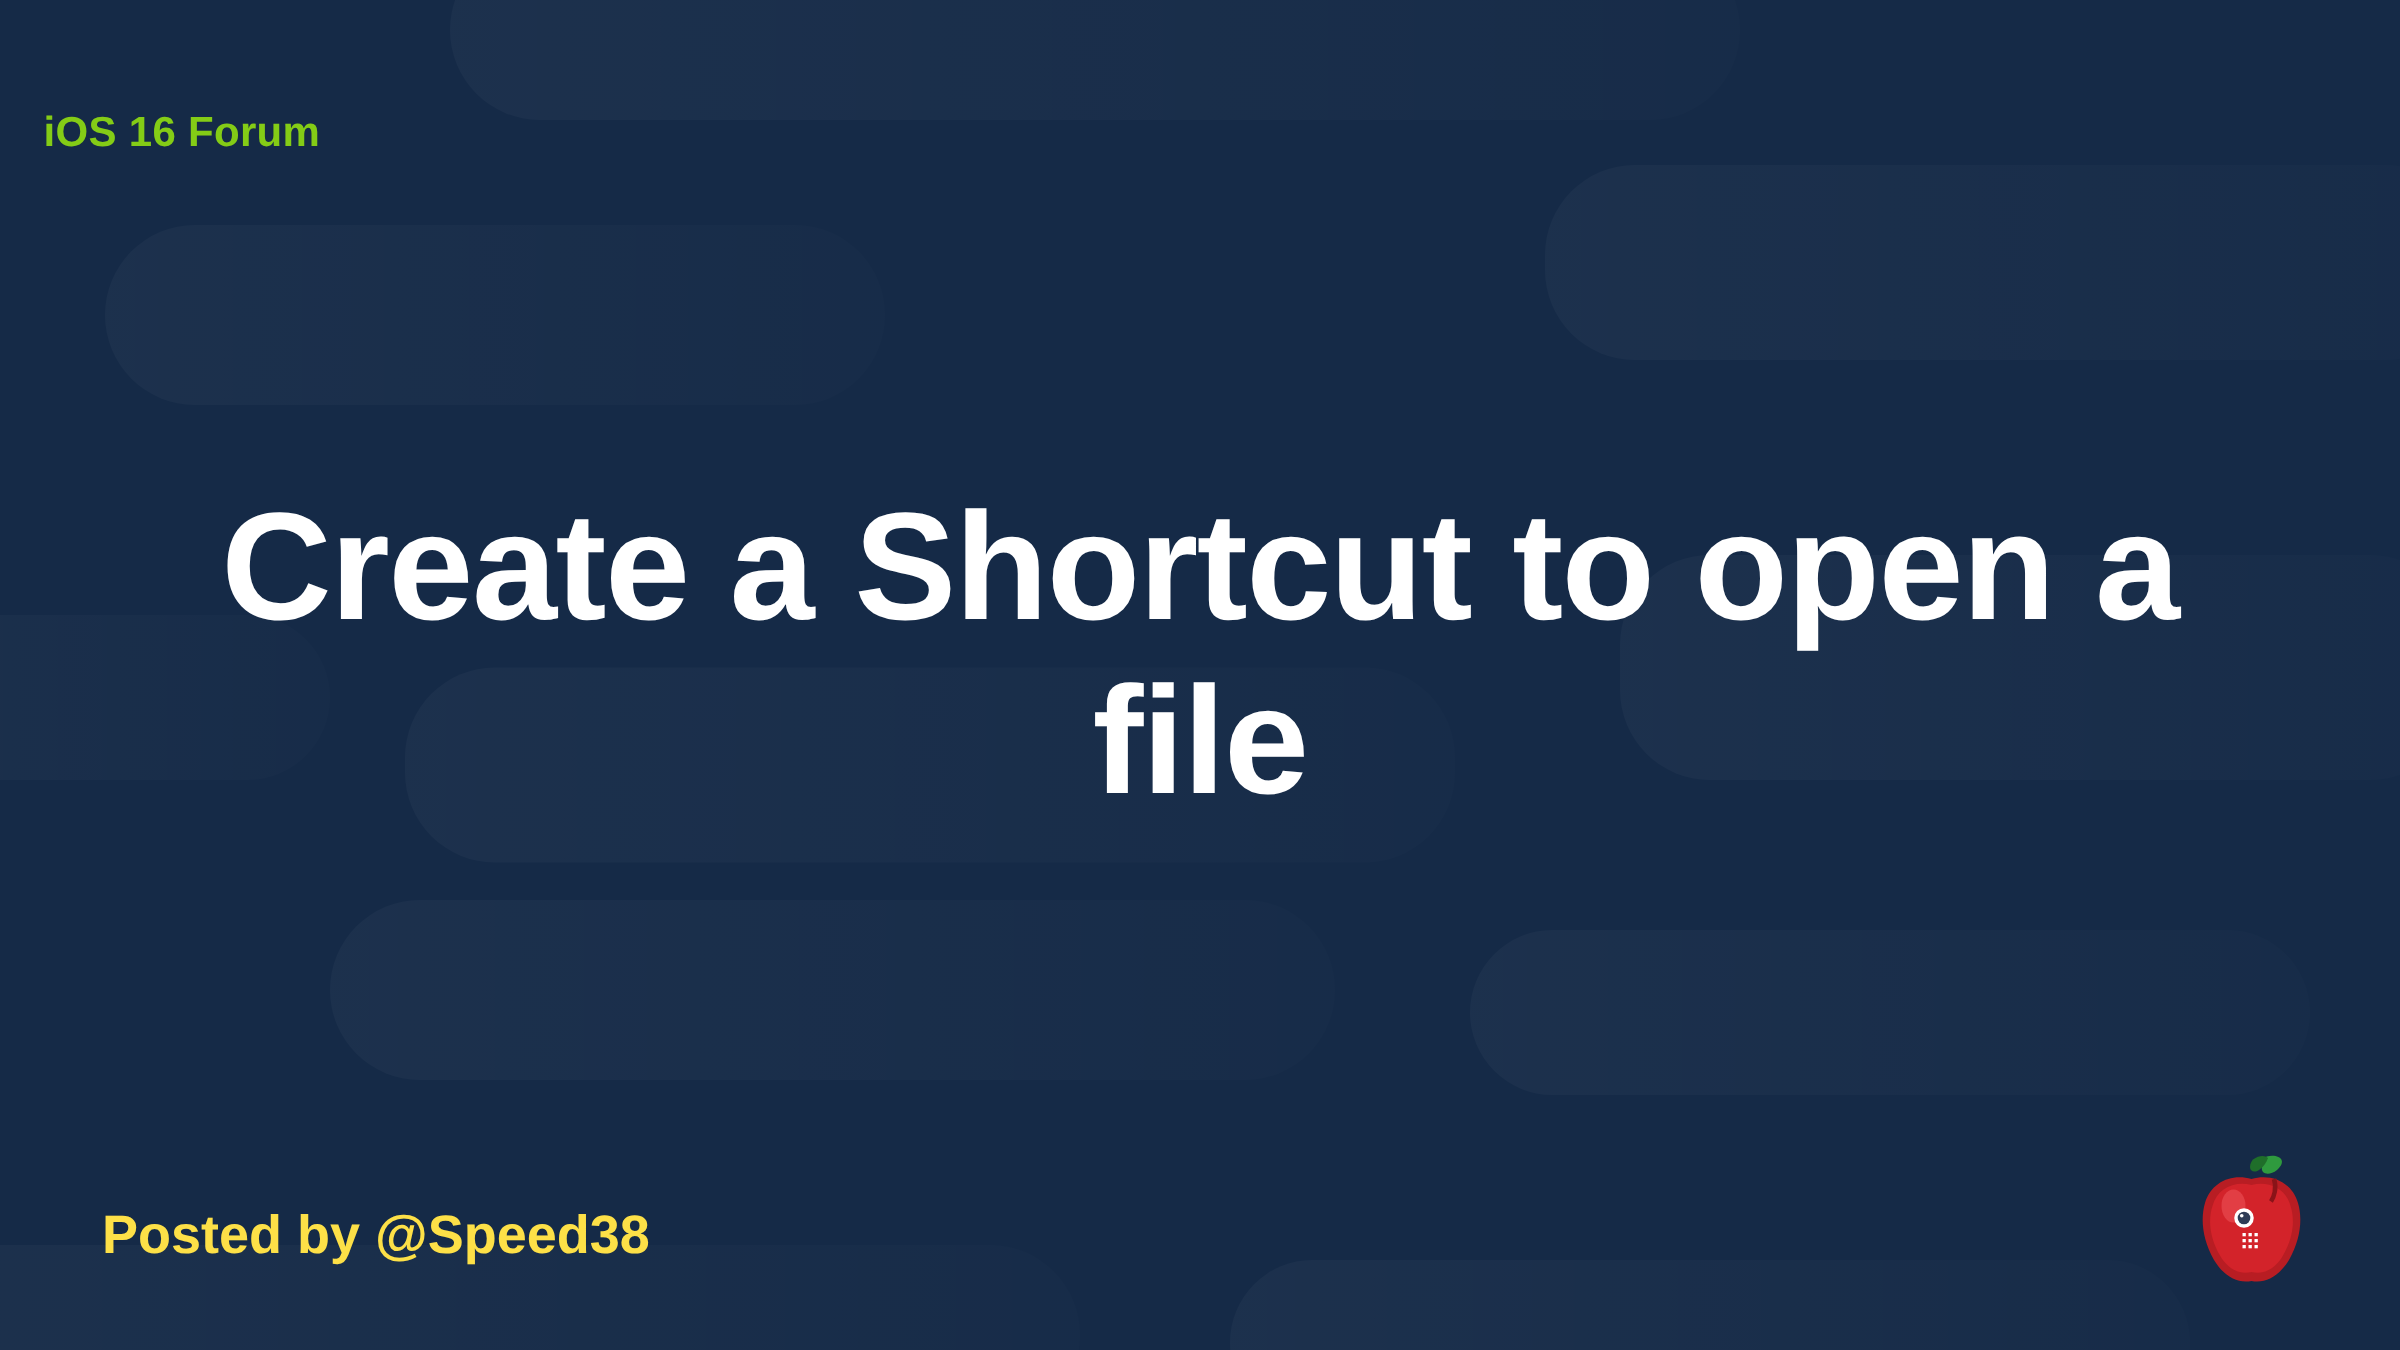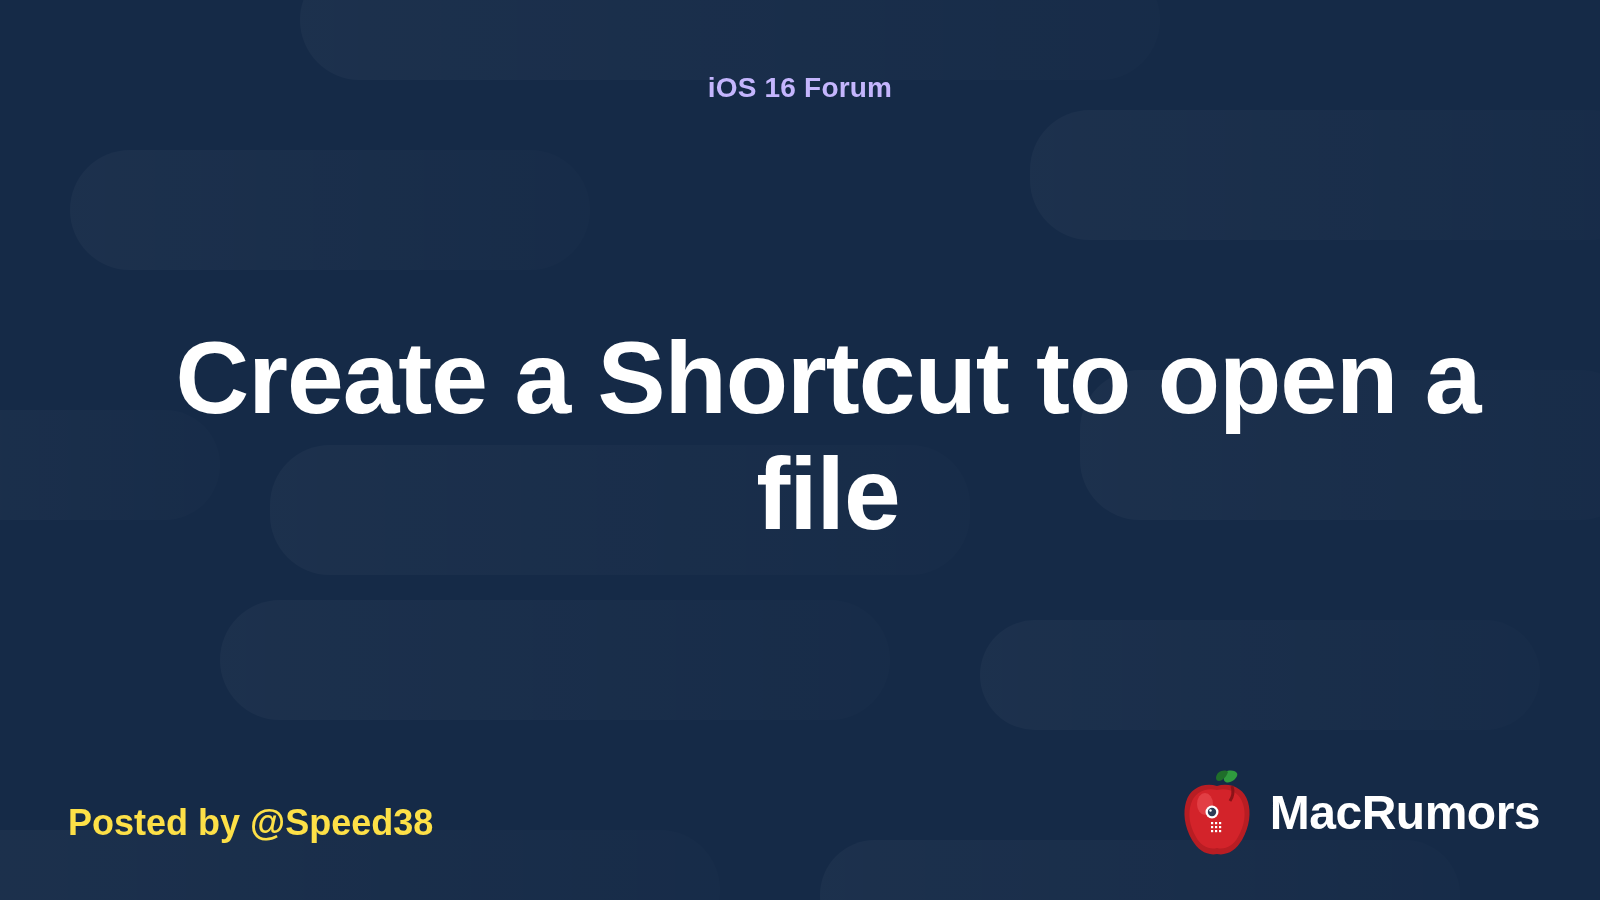--- a/index.html
+++ b/index.html
@@ -16,40 +16,40 @@
     border-radius: 60px;
     background: linear-gradient(90deg, rgba(255,255,255,0.04), rgba(255,255,255,0.01));
     opacity: 0.8;
   }
 
   .forum-label {
     position: absolute;
     top: 72px;
     left: 0;
     width: 100%;
-    text-align: center;
-    color: #c4b5fd;
+    text-align: left;
+    color: #84cc16;
     font-size: 28px;
     font-weight: 600;
     letter-spacing: 0.2px;
+    padding-left: 29px;
   }
 
   .title {
     position: absolute;
     top: 50%;
     left: 50%;
     transform: translate(-50%, -56%);
     width: 1320px;
     text-align: center;
     color: #fff;
     font-size: 102px;
     font-weight: 700;
     line-height: 1.14;
     letter-spacing: -1px;
-    margin-left: 28px;
   }
 
   .posted-by {
     position: absolute;
     left: 68px;
     bottom: 56px;
     color: #fde047;
     font-size: 36px;
     font-weight: 600;
   }
@@ -106,14 +106,13 @@
       <rect x="37" y="54" width="2.2" height="2.2" fill="#fff"></rect>
       <rect x="41" y="54" width="2.2" height="2.2" fill="#fff"></rect>
       <rect x="33" y="58" width="2.2" height="2.2" fill="#fff"></rect>
       <rect x="37" y="58" width="2.2" height="2.2" fill="#fff"></rect>
       <rect x="41" y="58" width="2.2" height="2.2" fill="#fff"></rect>
       <rect x="33" y="62" width="2.2" height="2.2" fill="#fff"></rect>
       <rect x="37" y="62" width="2.2" height="2.2" fill="#fff"></rect>
       <rect x="41" y="62" width="2.2" height="2.2" fill="#fff"></rect>
     </svg>
   </span>
-  <span class="logo-text">MacRumors</span>
 </div>
 
 </body></html>

